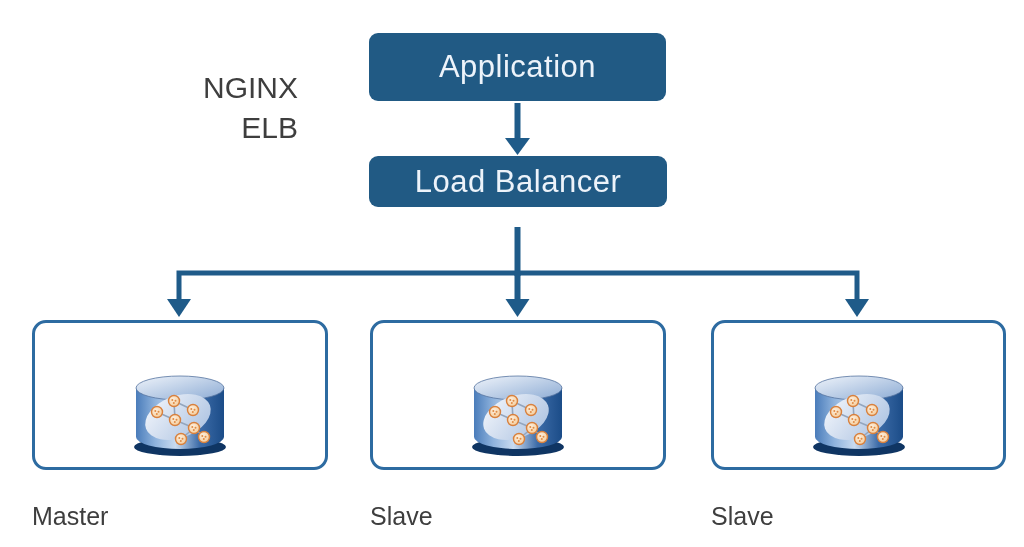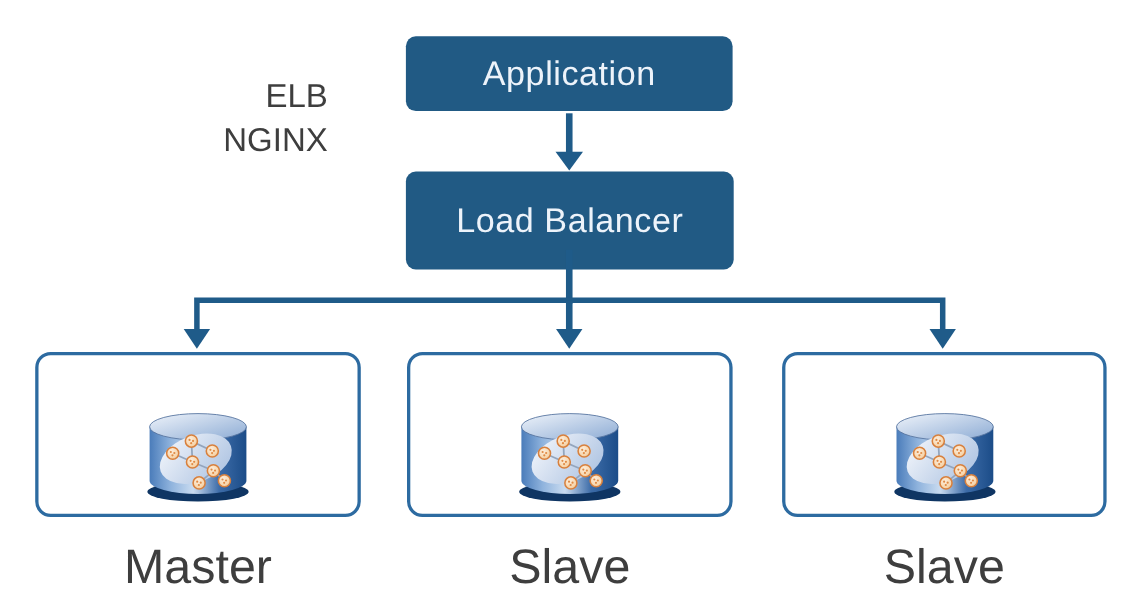--- a/index.html
+++ b/index.html
@@ -12,34 +12,34 @@
     position:absolute;left:118px;top:68px;width:180px;
     text-align:right;font-size:30px;line-height:40px;
     color:var(--label-text,#3e3e3e);
   }
   .box{
     position:absolute;display:flex;align-items:center;justify-content:center;
     background:var(--box-fill,#215a84);color:var(--box-text,#edf3fa);
     border-radius:9px;font-size:31px;letter-spacing:.5px;
   }
   .box.app{left:369px;top:33px;width:297px;height:68px;}
-  .box.lb{left:369px;top:156px;width:298px;height:89px;}
+  .box.lb{left:369px;top:156px;width:298px;height:51px;}
   .connectors{position:absolute;left:0;top:0;pointer-events:none;}
   .connectors line,.connectors polyline{stroke:var(--connector,#1f5b89);}
   .connectors polygon{fill:var(--connector,#1f5b89);}
   .node-box{
     position:absolute;top:320px;height:150px;box-sizing:border-box;
     border:3px solid var(--node-box-border,#2d6ba1);border-radius:14px;
     background:#fff;display:flex;align-items:flex-end;justify-content:center;
     padding-bottom:4px;
   }
   .node-box .db{width:104px;height:92px;display:block;}
   .node-label{
-    position:absolute;top:496px;width:296px;text-align:center;
-    font-size:44px;line-height:40px;color:var(--label-text,#3e3e3e);
+    position:absolute;top:496px;width:296px;text-align:left;
+    font-size:25px;line-height:40px;color:var(--label-text,#3e3e3e);
   }
   .defs-svg{position:absolute;width:0;height:0;overflow:hidden;}
 </style>
 </head>
 <body>
 
 <svg class="defs-svg" aria-hidden="true">
   <defs>
     <linearGradient id="gBody" x1="0" y1="0" x2="1" y2="0">
       <stop offset="0" stop-color="#4a7cba"></stop>
@@ -87,22 +87,22 @@
       <use href="#gnode" x="66" y="57"></use>
       <use href="#gnode" x="53" y="68"></use>
       <use href="#gnode" x="76" y="66"></use>
     </symbol>
   </defs>
 </svg>
 
 <div class="canvas">
 
   <div class="lb-options">
+    <div>NGINX</div>
     <div>ELB</div>
-    <div>NGINX</div>
   </div>
 
   <div class="box app">
     <span>Application</span>
   </div>
 
   <div class="box lb">
     <span>Load Balancer</span>
   </div>
 

